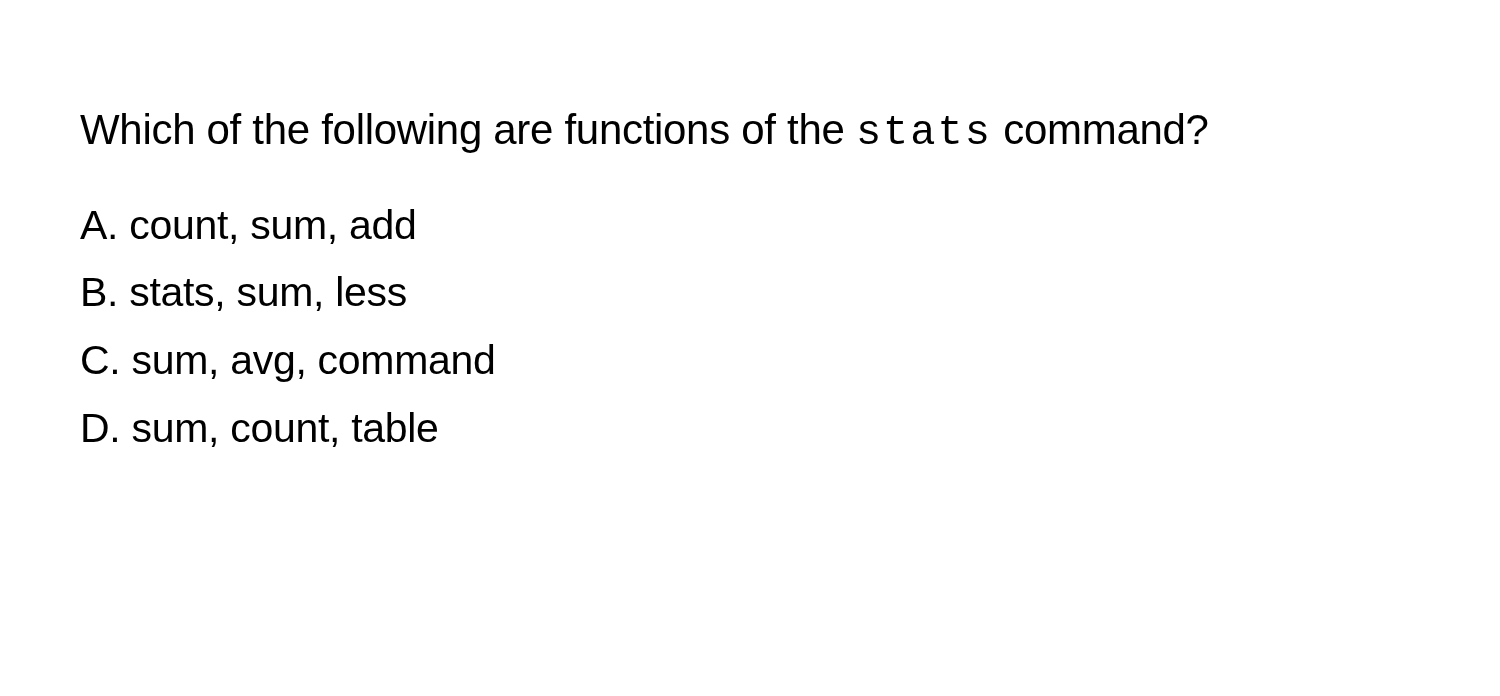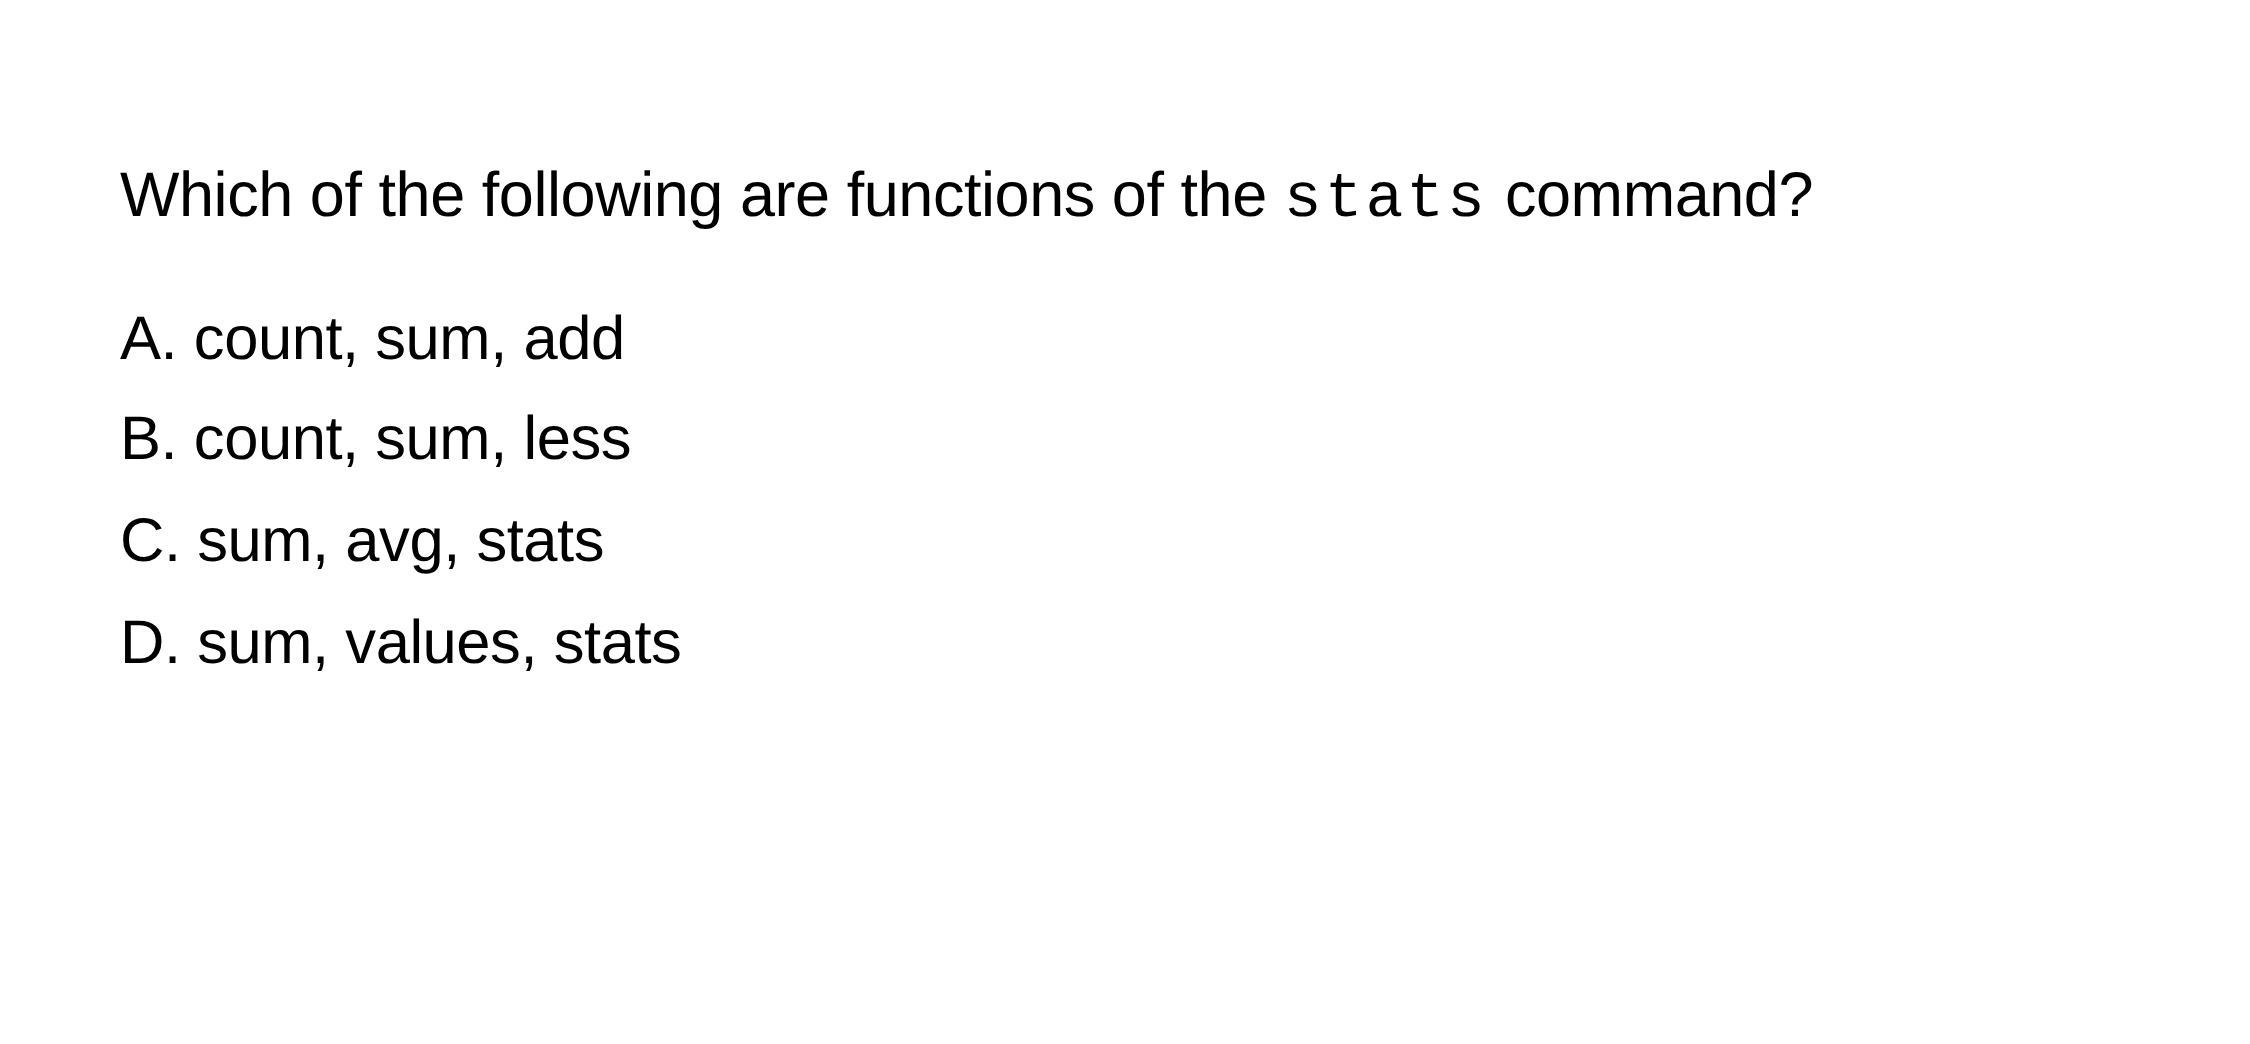--- a/index.html
+++ b/index.html
@@ -39,17 +39,17 @@
 </style>
 </head>
 <body>
 
 <div class="container">
   <div class="question">
     <span>Which of the following are functions of the </span><span class="mono">stats</span><span> command?</span>
   </div>
   <div class="options">
     <span class="option">A. count, sum, add</span>
-    <span class="option">B. count, sum, less</span>
-    <span class="option">C. sum, avg, stats</span>
-    <span class="option">D. sum, values, stats</span>
+    <span class="option">B. stats, sum, less</span>
+    <span class="option">C. sum, avg, command</span>
+    <span class="option">D. sum, count, table</span>
   </div>
 </div>
 
 </body></html>

